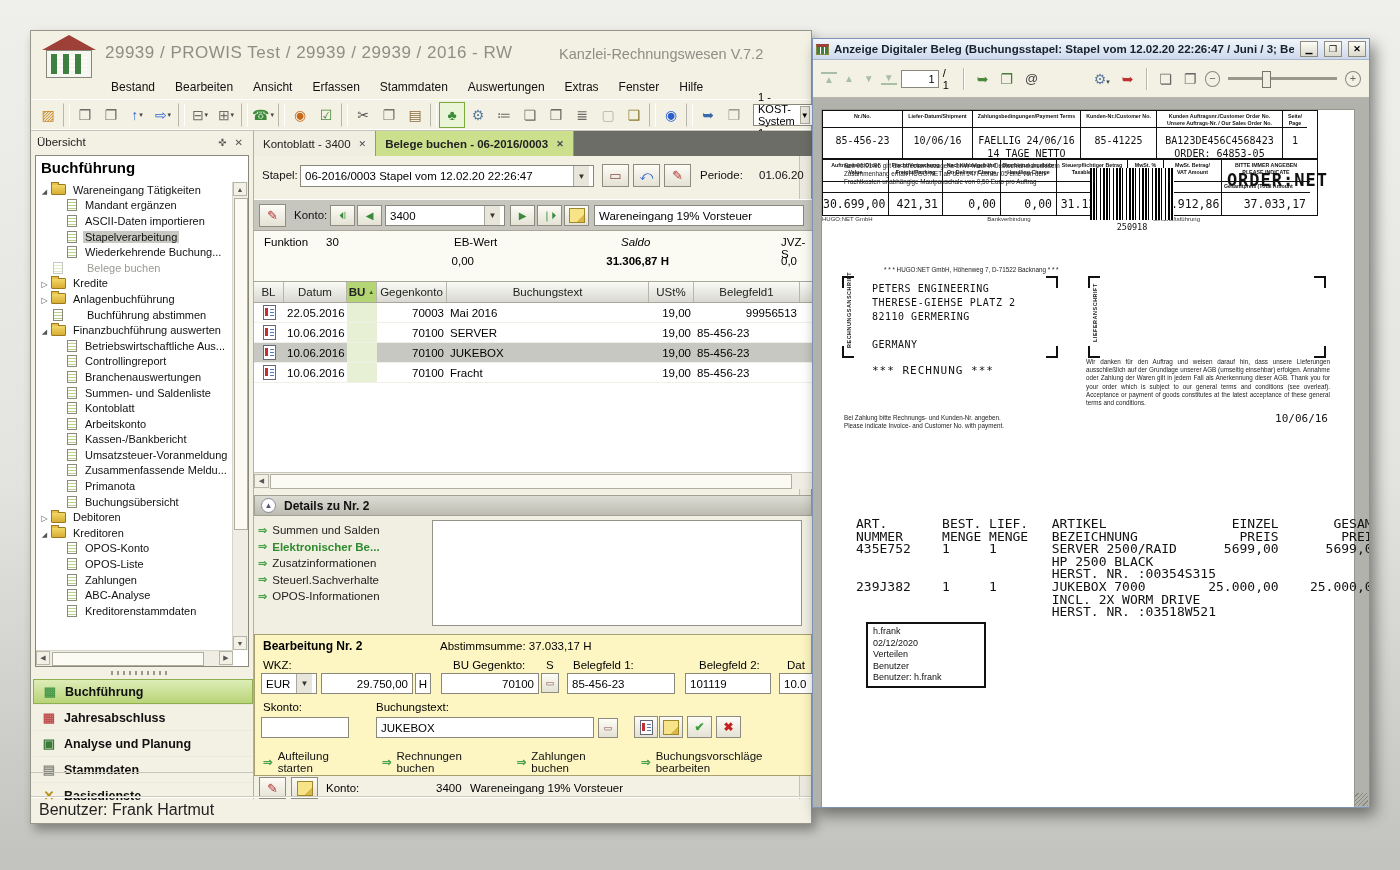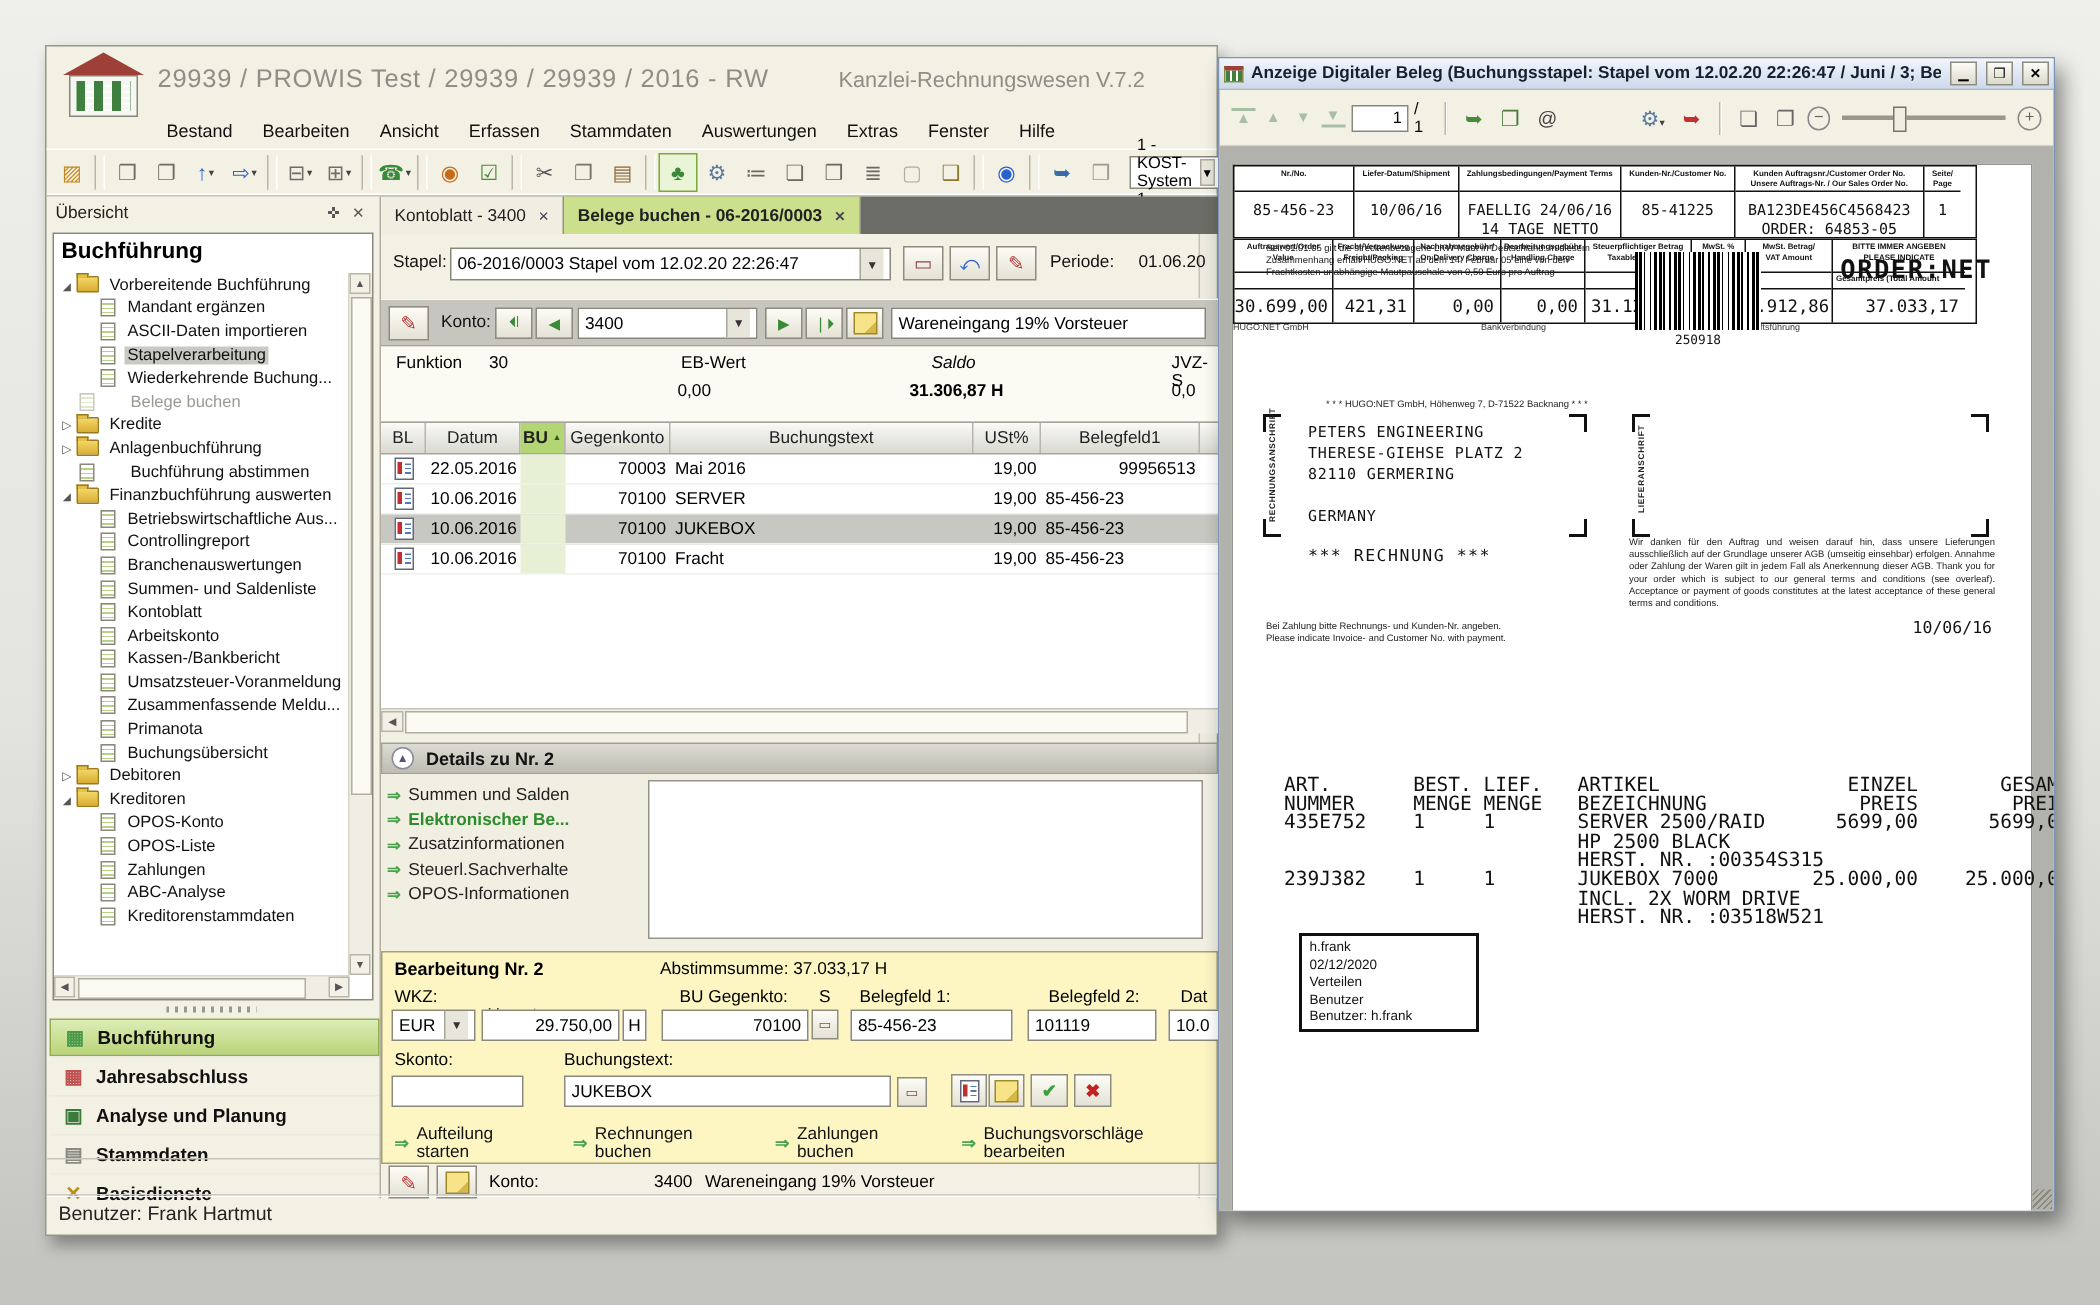--- a/index.html
+++ b/index.html
@@ -54,21 +54,21 @@
   .vscroll{position:absolute;right:0;top:26px;width:15px;bottom:16px;background:#f0eee4;border-left:1px solid #d8d6ca;}
   .sbtn{position:absolute;left:0;width:14px;height:14px;background:#f3f1e6;border:1px solid #b8b6aa;font-size:7px;color:#555;display:flex;align-items:center;justify-content:center;box-sizing:border-box;}
   .vthumb{position:absolute;left:1px;top:16px;width:12px;height:330px;background:#fbfaf3;border:1px solid #b0aea0;}
   .hscroll{position:absolute;left:0;right:15px;bottom:0;height:15px;background:#f0eee4;border-top:1px solid #d8d6ca;}
   .hthumb{position:absolute;left:16px;top:1px;width:150px;height:12px;background:#fbfaf3;border:1px solid #b0aea0;}
   .splitdots{left:80px;top:540px;width:60px;height:4px;background:repeating-linear-gradient(90deg,#9a988c 0 2px,transparent 2px 6px);}
   .navstack{left:2px;top:548px;width:220px;}
   .nav{height:25px;display:flex;align-items:center;gap:7px;padding-left:8px;font-weight:bold;font-size:12.5px;color:#111;border-top:1px solid #eceadd;}
   .nav.selected{background:linear-gradient(#ddedb7,#b9d478);border:1px solid #8fae4e;box-sizing:border-box;}
   .nicon{font-size:13px;width:16px;text-align:center;}
-  .statusbar{left:0;right:0;bottom:0;height:22px;border-top:1px solid #cdcbbd;box-shadow:inset 0 1px 0 #fff;font-size:13px;color:#222;padding:4px 0 0 8px;}
+  .statusbar{left:0;right:0;bottom:0;height:22px;border-top:1px solid #cdcbbd;box-shadow:inset 0 1px 0 #fff;font-size:16px;color:#222;padding:4px 0 0 8px;}
   .edge-scroll{right:0;top:100px;bottom:24px;width:11px;background:#edebdf;border-left:1px solid #c4c2b4;}
   
   .main{left:222px;top:100px;width:544px;height:668px;border-left:1px solid #b2b0a2;box-sizing:border-box;}
   .tabbar{left:0;top:0;width:558px;height:25px;background:#6d6d67;display:flex;}
   .tab{display:flex;align-items:center;gap:8px;padding:0 9px;background:#f0eee0;border-right:1px solid #96948a;font-size:11.5px;color:#222;}
   .tab.active{background:#cbdf8d;font-weight:bold;}
   .tab .x{font-size:9px;color:#445;}
   .stapelrow{left:0;top:25px;width:558px;height:43px;}
   .flabel{font-size:11.5px;color:#111;}
   .field{background:#fff;border:1px solid #8a887c;box-sizing:border-box;font-size:11.5px;display:flex;align-items:center;padding:0 4px;overflow:hidden;white-space:nowrap;}
@@ -306,21 +306,21 @@
         <span class="ovico">✕</span>
       </div>
       <div class="abs treebox">
         <div class="bf-head">Buchführung</div>
         <div class="tree">
 
             <div class="ti folder open">
               <span class="arr"></span>
               <span class="ficon"></span>
 
-              <span class="lbl">Vorbereitende Buchführung</span>
+              <span class="lbl">Wareneingang Tätigkeiten</span>
             </div>
 
             <div class="ti doc lvl2">
 
               <span class="dicon"></span>
               <span class="lbl">Mandant ergänzen</span>
             </div>
 
             <div class="ti doc lvl2">
 

